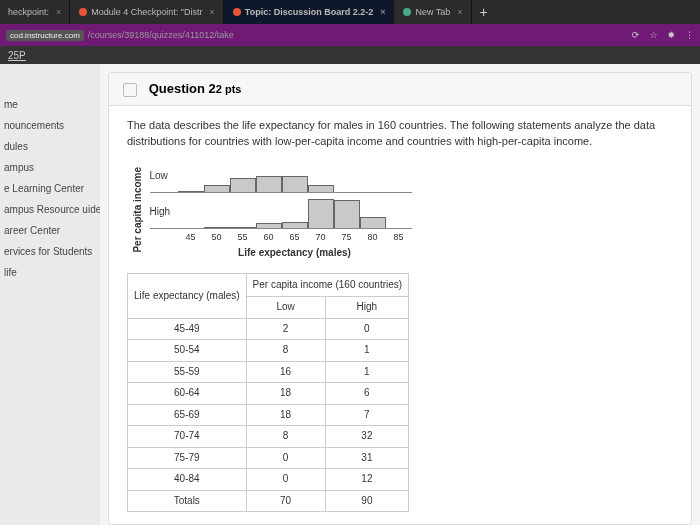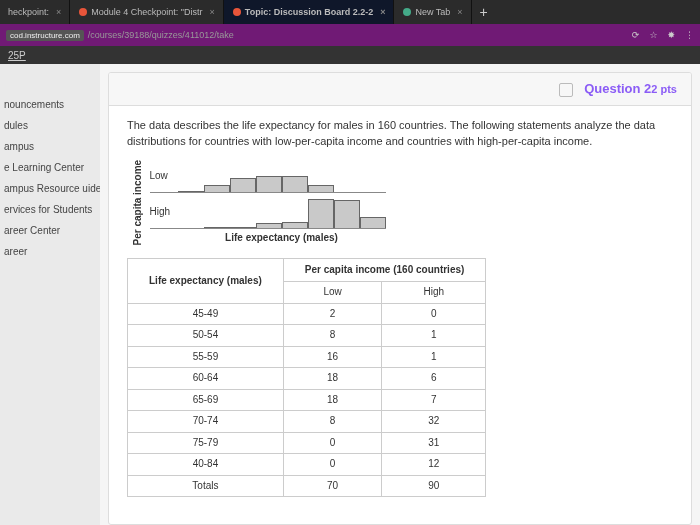--- a/index.html
+++ b/index.html
@@ -18,21 +18,21 @@
   .addr-icons { margin-left:auto; display:flex; gap:10px; color:#ccc; }
 
   .bm-row { height:18px; background:#333; display:flex; align-items:center; padding:0 8px; font-size:10px; color:#ccc; gap:12px;text-decoration:underline; }
 
   
   .page { display:flex; height:calc(525px - 64px); background:#f5f5f5; }
   .sidebar { width:100px; background:#eaeaea; padding-top:30px; font-size:10px; color:#444; overflow:hidden;}
   .sidebar div { padding:5px 0 5px 4px; cursor:pointer; white-space:nowrap; }
 
   .content { flex:1; background:#fff; margin:8px 8px 0 8px; border:1px solid #ddd; border-radius:3px; overflow:hidden;}
-  .q-header { display:flex; justify-content:flex-end; align-items:center; padding:8px 14px; background:#f7f7f7; border-bottom:1px solid #ddd; font-size:13px; font-weight:bold; color:#8b5cf6;}
+  .q-header { display:flex; justify-content:flex-start; align-items:center; padding:8px 14px; background:#f7f7f7; border-bottom:1px solid #ddd; font-size:13px; font-weight:bold; color:#000000;}
   .q-header .check { width:14px; height:14px; border:1px solid #bbb; border-radius:2px; display:inline-block; margin-right:8px; vertical-align:middle;}
   .pts { font-size:11px; font-weight:bold; }
 
   .q-body { padding:12px 18px; font-size:11px; color:#333; line-height:1.45; }
 
   
   .chart-wrap { display:flex; margin-top:10px; }
   .ylab { writing-mode:vertical-rl; transform:rotate(180deg); font-size:10px; font-weight:bold; color:#333; text-align:center; padding:0 4px;}
   .hist { font-size:10px; }
   .row { display:flex; align-items:flex-end; height:34px; border-bottom:1px solid #888; margin-bottom:2px;}
@@ -40,21 +40,21 @@
   .barbox { display:flex; align-items:flex-end; gap:0;}
   .bar { width:26px; border:1px solid #666; border-bottom:none; background:#c9c9c9; }
   .axis { display:flex; margin-left:28px; }
   .tick { width:26px; text-align:center; font-size:9px; color:#333; }
   .xlab { text-align:center; font-size:10px; font-weight:bold; margin-left:28px; margin-top:2px; }
 
   
   table { border-collapse:collapse; margin-top:12px; font-size:10px; color:#333; }
   th,td { border:1px solid #ccc; padding:3px 10px; text-align:center; }
   th { font-weight:normal; }
-  .th-top { font-weight:bold; padding:4px 21px; }
+  .th-top { font-weight:normal; padding:4px 6px; }
 </style>
 </head>
 <body>
 
 <div class="tabs-row">
   <div class="tab">
     <span>heckpoint:</span>
     <span class="x">×</span>
   </div>
   <div class="tab">
@@ -91,28 +91,29 @@
     <span>⋮</span>
   </div>
 </div>
 
 <div class="bm-row">
   <span>25P</span>
 </div>
 
 <div class="page">
   <div class="sidebar">
+    <div>me</div>
     <div>nouncements</div>
     <div>dules</div>
     <div>ampus</div>
     <div>e Learning Center</div>
     <div>ampus Resource uide</div>
+    <div>areer Center</div>
     <div>ervices for Students</div>
-    <div>areer Center</div>
-    <div>areer</div>
+    <div>life</div>
   </div>
 
   <div class="content">
     <div class="q-header">
       <span>
         <span class="check"></span>
         <span>Question 2</span>
       </span>
       <span class="pts">2 pts</span>
     </div>
@@ -141,20 +142,31 @@
                 <div class="bar" style="height: 0px; border: none; background: transparent;"></div>
                 <div class="bar" style="height: 0.914286px;"></div>
                 <div class="bar" style="height: 0.914286px;"></div>
                 <div class="bar" style="height: 5.48571px;"></div>
                 <div class="bar" style="height: 6.4px;"></div>
                 <div class="bar" style="height: 29.2571px;"></div>
                 <div class="bar" style="height: 28.3429px;"></div>
                 <div class="bar" style="height: 10.9714px;"></div>
               </div>
           </div>
+          <div class="axis" id="axis-ticks">
+              <div class="tick">45</div>
+              <div class="tick">50</div>
+              <div class="tick">55</div>
+              <div class="tick">60</div>
+              <div class="tick">65</div>
+              <div class="tick">70</div>
+              <div class="tick">75</div>
+              <div class="tick">80</div>
+              <div class="tick">85</div>
+            </div>
           <div class="xlab">Life expectancy (males)</div>
         </div>
       </div>
 
       <table>
         <tbody>
             <tr>
           <th rowspan="2" class="th-top">Life expectancy (males)</th>
           <th colspan="2" class="th-top">Per capita income (160 countries)</th>
         </tr>

